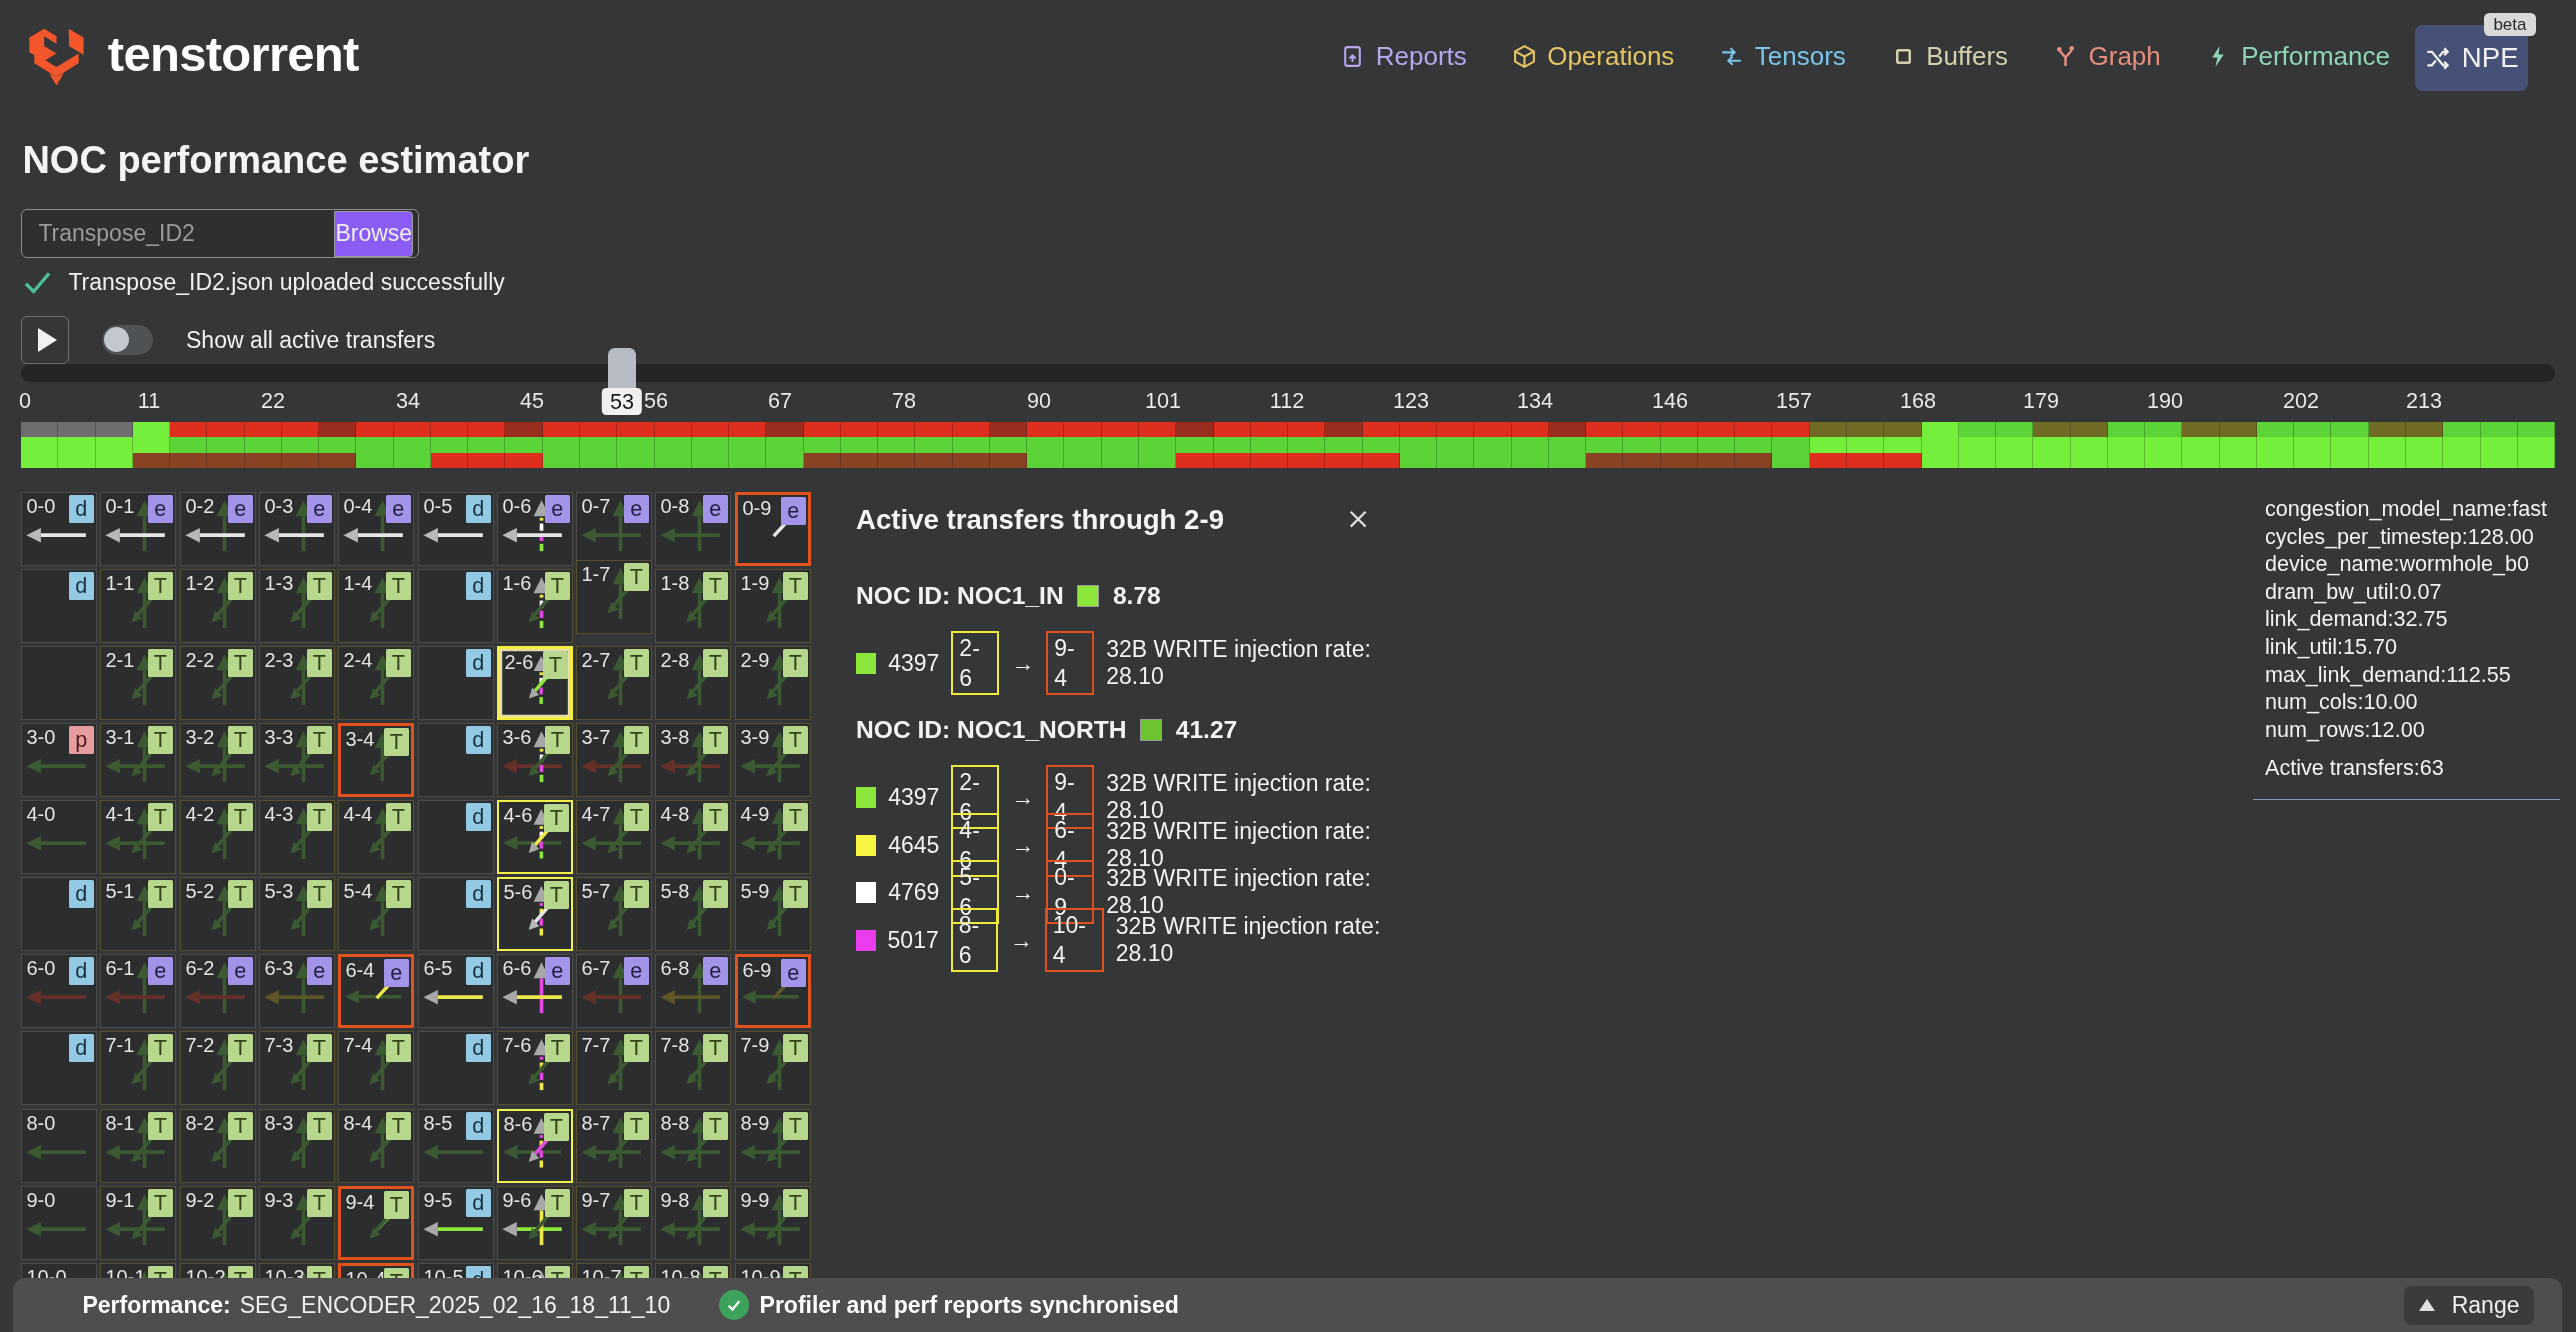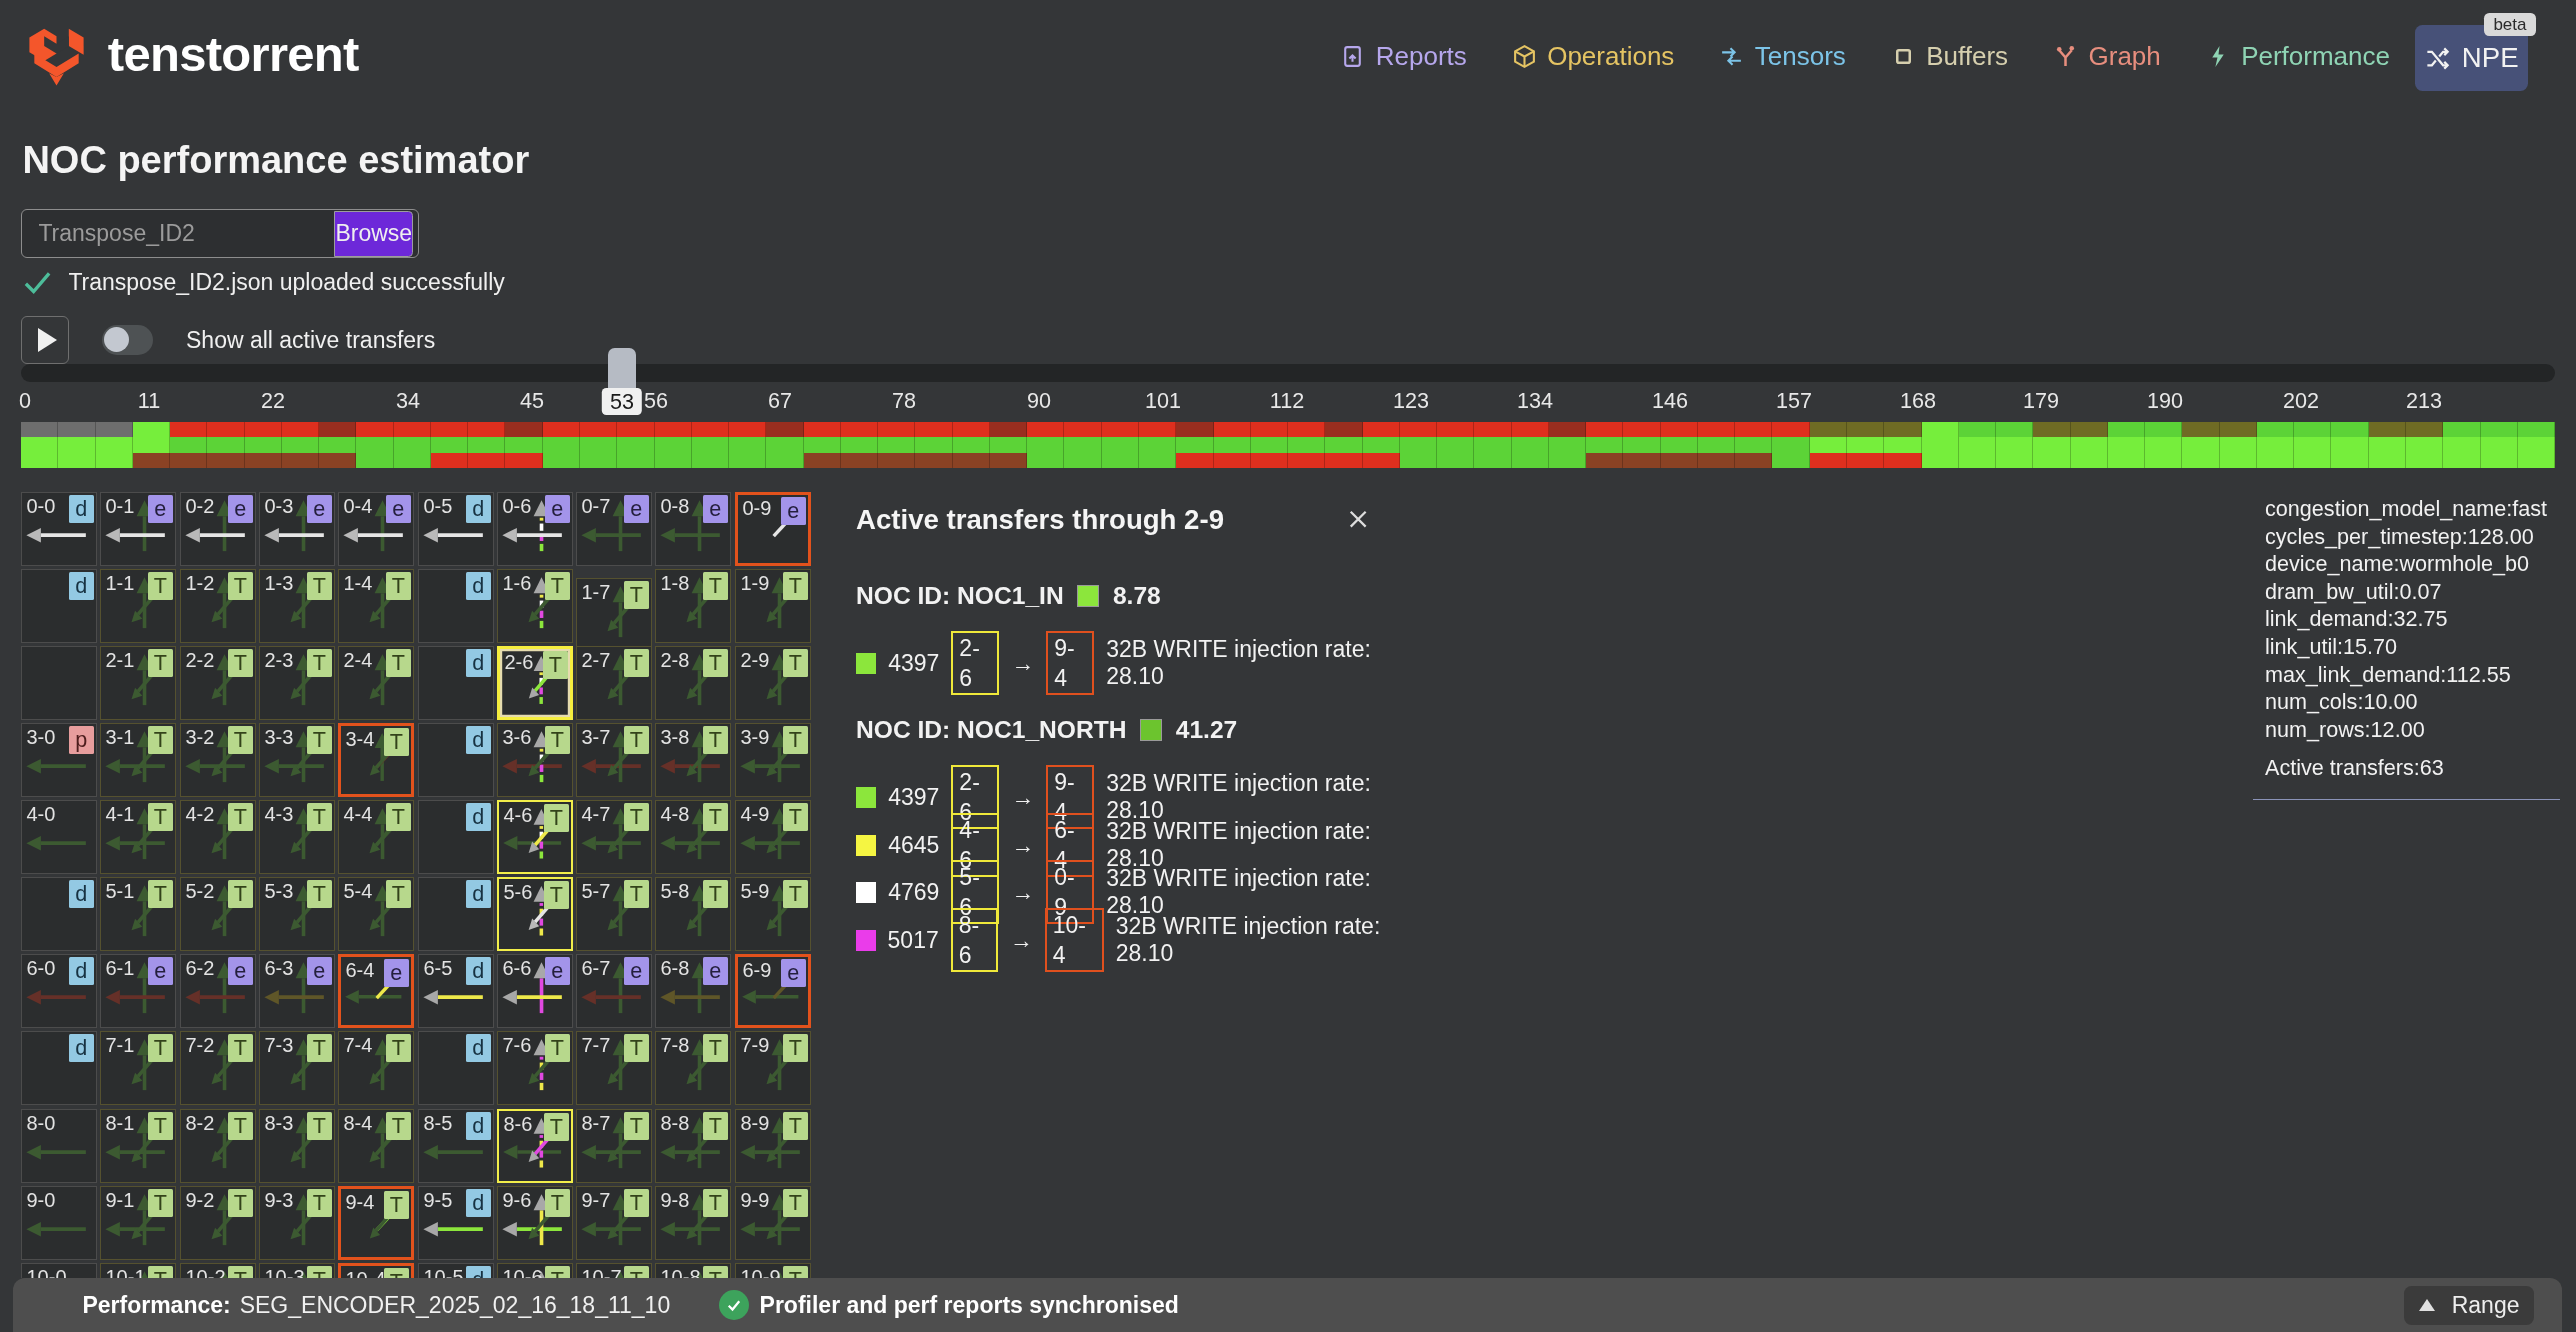--- a/index.html
+++ b/index.html
@@ -15,21 +15,21 @@
   .nav-item svg { width:25px; height:25px; }
   .npe-box { position:absolute; right:48px; top:25px; width:113px; height:66px; background:#475178; border-radius:7.5px;
              display:flex; align-items:center; justify-content:center; gap:10.4px; font-size:27.6px; color:#f2f2f2; cursor:pointer; }
   .npe-beta { position:absolute; top:-12px; right:-7.5px; background:#d9d9d9; color:#2a2a2a; font-size:17px; padding:1.5px 9px; border-radius:5.2px; }
 
   
   .page-title { position:absolute; left:22.4px; top:139px; font-size:38px; font-weight:bold; color:#f4f4f4; }
   .file-box { position:absolute; left:21px; top:209px; width:398px; height:49px; background:#2d2f31; border:1.5px solid #8d8d8d; border-radius:6px; display:flex; align-items:center; }
   .file-input { flex:1; background:transparent; border:none; outline:none; color:#e6e6e6; font-size:23px; padding-left:16.4px; font-family:"Liberation Sans", sans-serif; }
   .file-input::placeholder { color:#9b9b9b; }
-  .browse-btn { width:110px; height:46px; margin-right:11px; background:#6d28d9; border:0.7px solid #9d9d9d; border-left:0.7px solid #9d9d9d; border-radius:0 4.5px 4.5px 0; color:#efefef; font-size:23px; cursor:pointer; font-family:"Liberation Sans", sans-serif; }
+  .browse-btn { width:110px; height:46px; margin-right:11px; background:#8b5cf6; border:0.7px solid #9d9d9d; border-left:0.7px solid #9d9d9d; border-radius:0 4.5px 4.5px 0; color:#efefef; font-size:23px; cursor:pointer; font-family:"Liberation Sans", sans-serif; }
   .success-row { position:absolute; left:22.4px; top:267px; display:flex; align-items:center; gap:15px; font-size:23px; color:#f0f0f0; }
   .success-row svg { width:31px; height:31px; }
 
   .controls-row { position:absolute; left:21px; top:316px; display:flex; align-items:center; }
   .play-btn { width:48px; height:48px; border:1.5px solid #6f6f6f; border-radius:6px; background:transparent; display:flex; align-items:center; justify-content:center; cursor:pointer; }
   .play-tri { width:0; height:0; border-left:19.4px solid #f0f0f0; border-top:12px solid transparent; border-bottom:12px solid transparent; margin-left:4.5px; }
   .toggle { width:51px; height:30px; background:#4e5254; border-radius:16.4px; margin-left:33px; position:relative; cursor:pointer; }
   .toggle-knob { position:absolute; left:2.2px; top:2.2px; width:25px; height:25px; border-radius:50%; background:#c3c8d0; }
   .toggle-label { margin-left:33px; font-size:23px; color:#f0f0f0; }
 
@@ -567,21 +567,21 @@
         <line x1="60" y1="66" x2="60" y2="56" stroke="#e149e1" stroke-width="5"></line>
         <line x1="60" y1="52" x2="60" y2="42" stroke="#ffffff" stroke-width="5"></line>
         <line x1="60" y1="38" x2="60" y2="34" stroke="#eee84a" stroke-width="5"></line>
         <polygon points="60,10 49,32 71,32" fill="#a8a8a8"></polygon>
         <line x1="76" y1="32" x2="51" y2="61" stroke="#3c5a31" stroke-width="5"></line>
         <polygon points="42,72 57,67 47,56" fill="#3c5a31"></polygon>
       </svg>
       <span class="cell-label">1-6</span>
       <span class="badge" style="background: rgb(183, 216, 140); color: rgb(51, 67, 26);">T</span>
     </div>
-    <div class="cell bT" style="left: 555px; top: 86px;">
+    <div class="cell bT" style="left: 555px; top: 68px;">
       <svg class="arrows" viewBox="0 0 102 99">
         <line x1="60" y1="80" x2="60" y2="32" stroke="#3c5a31" stroke-width="5"></line>
         <polygon points="60,10 49,32 71,32" fill="#3c5a31"></polygon>
         <line x1="76" y1="32" x2="51" y2="61" stroke="#3c5a31" stroke-width="5"></line>
         <polygon points="42,72 57,67 47,56" fill="#3c5a31"></polygon>
       </svg>
       <span class="cell-label">1-7</span>
       <span class="badge" style="background: rgb(183, 216, 140); color: rgb(51, 67, 26);">T</span>
     </div>
     <div class="cell bT" style="left: 634px; top: 77px;">

